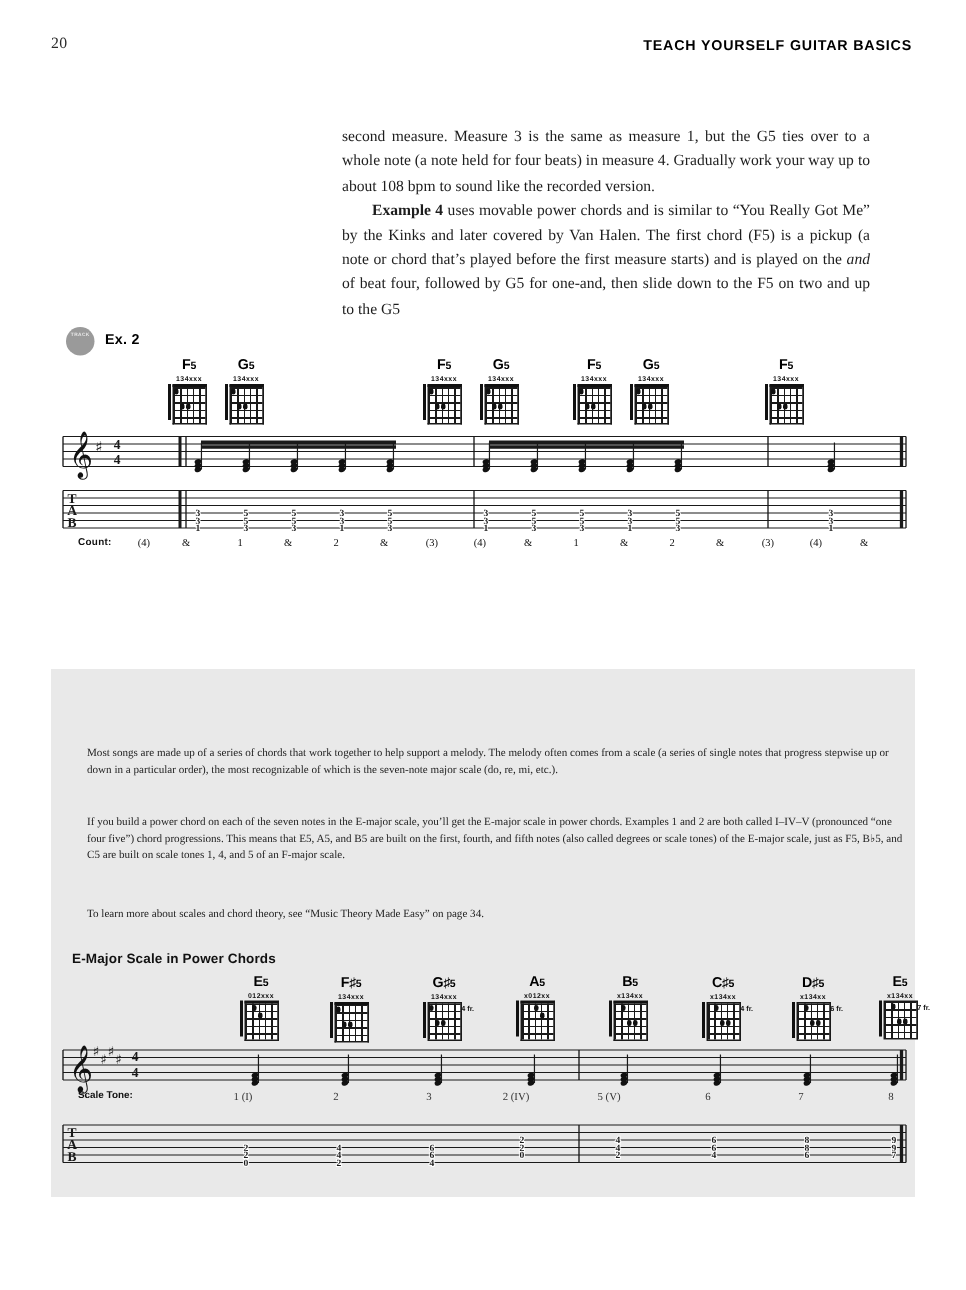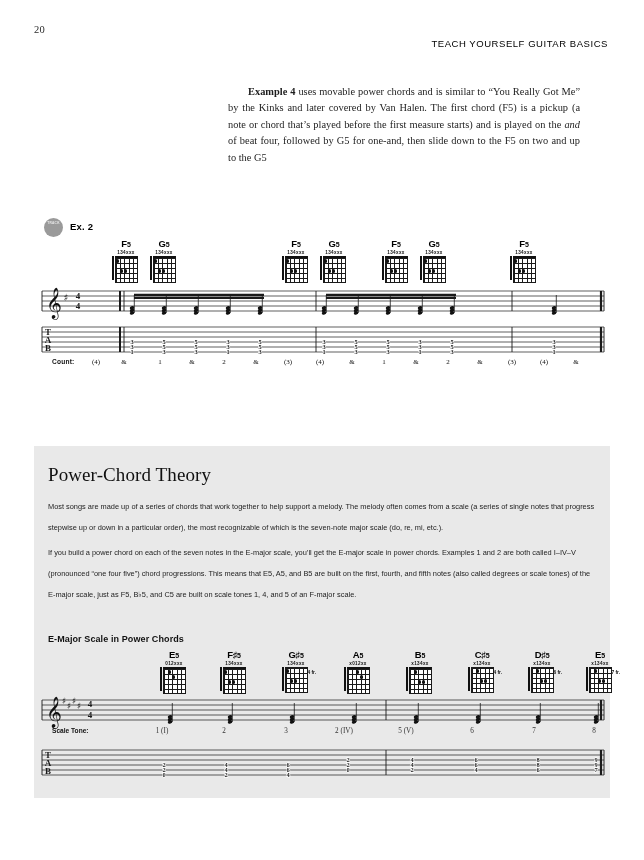--- a/index.html
+++ b/index.html
@@ -16,23 +16,23 @@
   
   .runhead{
     position:absolute;top:24px;left:0;right:0;height:16px;
   }
   .folio{
     position:absolute;left:34px;top:0;
     font-family:"Liberation Serif",serif;
     font-size:10.5px;color:#2b2b2b;letter-spacing:.2px;text-align:center;
   }
   .booktitle{
-    position:absolute;right:36px;top:14px;
+    position:absolute;right:36px;top:1px;
     font-family:"Liberation Sans",sans-serif;
-    font-weight:normal;font-size:9.5px;letter-spacing:.55px;color:#000;
+    font-weight:bold;font-size:9.5px;letter-spacing:.55px;color:#000;
   }
 
   
   .bodycopy{
     position:absolute;left:228px;top:84px;width:352px;
     font-family:"Liberation Serif",serif;
     font-size:10.4px;line-height:16.4px;
     color:#1d1d1d;text-align:justify;
   }
   .bodycopy p{margin:0;}
@@ -105,22 +105,22 @@
   .panel{
     position:absolute;left:34px;top:446px;width:576px;height:352px;
     background:#e9e9e9;
   }
   .panel h2{
     margin:0;position:absolute;left:14px;top:18px;
     font-family:"Liberation Serif",serif;
     font-size:19px;font-weight:normal;color:#111;letter-spacing:.1px;
   }
   .panel .ptext{
-    position:absolute;left:14px;width:548px;
-    font-size:7.4px;line-height:21px;color:#222;
+    position:absolute;left:24px;width:548px;
+    font-size:7.4px;line-height:11px;color:#222;font-family:Liberation Serif, serif;
   }
   .ptext.p1{top:50px;}
   .ptext.p2{top:96px;}
   .ptext.p3{top:157px;}
 
   .scaletitle{
     position:absolute;left:14px;top:188px;
     font-size:9px;font-weight:bold;color:#111;letter-spacing:.1px;
   }
   .scaleblock{position:absolute;left:0;top:190px;width:576px;height:160px;}
@@ -138,20 +138,21 @@
 <body>
 
 <div class="page">
 
   <div class="runhead">
     <div class="folio">20</div>
     <div class="booktitle">TEACH YOURSELF GUITAR BASICS</div>
   </div>
 
   <div class="bodycopy">
+    <p>second measure. Measure 3 is the same as measure 1, but the G5 ties over to a whole note (a note held for four beats) in measure 4. Gradually work your way up to about 108 bpm to sound like the recorded version.</p>
     <p class="indent"><b>Example 4</b><span> uses movable power chords and is similar to “You Really Got Me” by the Kinks and later covered by Van Halen. The first chord (F5) is a pickup (a note or chord that’s played before the first measure starts) and is played on the </span><i>and</i><span> of beat four, followed by G5 for one-and, then slide down to the F5 on two and up to the G5</span></p>
   </div>
 
   <div class="exblock">
 
     <div class="trackbadge">
       <span class="tw">TRACK</span>
       <span class="tn">25</span>
     </div>
     <div class="exlabel">Ex. 2</div>
@@ -297,23 +298,23 @@
         <span class="countitem" style="left: 372px;">&amp;</span>
         <span class="countitem" style="left: 404px;">2</span>
         <span class="countitem" style="left: 436px;">&amp;</span>
         <span class="countitem" style="left: 468px;">(3)</span>
         <span class="countitem" style="left: 500px;">(4)</span>
         <span class="countitem" style="left: 532px;">&amp;</span>
       </div>
   </div>
 
   <div class="panel">
-    <h2>Power-Chord Theory</h2>
     <div class="ptext p1">Most songs are made up of a series of chords that work together to help support a melody. The melody often comes from a scale (a series of single notes that progress stepwise up or down in a particular order), the most recognizable of which is the seven-note major scale (do, re, mi, etc.).</div>
     <div class="ptext p2">If you build a power chord on each of the seven notes in the E-major scale, you’ll get the E-major scale in power chords. Examples 1 and 2 are both called I–IV–V (pronounced “one four five”) chord progressions. This means that E5, A5, and B5 are built on the first, fourth, and fifth notes (also called degrees or scale tones) of the E-major scale, just as F5, B♭5, and C5 are built on scale tones 1, 4, and 5 of an F-major scale.</div>
+    <div class="ptext p3">To learn more about scales and chord theory, see “Music Theory Made Easy” on page 34.</div>
 
     <div class="scaletitle">E-Major Scale in Power Chords</div>
 
     <div class="scaleblock">
       <div class="chordrow" id="sc-chordrow" style="top:14px;">
           <div class="chord" style="left: 117px;"><div class="cname">E<sub>5</sub></div><div class="cfing">012xxx</div><div class="gridwrap"><div class="barre" style="top: 0px;"></div><div class="cgrid nut"><div class="dot" style="left: 4.4px; top: 1.4px;"></div><div class="dot" style="left: 8.4px; top: 6.4px;"></div></div></div></div>
           <div class="chord" style="left: 177px;"><div class="cname">F<span style="font-size:9px">♯</span><sub>5</sub></div><div class="cfing">134xxx</div><div class="gridwrap"><div class="barre" style="top: 0px;"></div><div class="cgrid nut"><div class="dot" style="left: 0.4px; top: 1.4px;"></div><div class="dot" style="left: 4.4px; top: 11.4px;"></div><div class="dot" style="left: 8.4px; top: 11.4px;"></div></div></div></div>
           <div class="chord" style="left: 239px;"><div class="cname">G<span style="font-size:9px">♯</span><sub>5</sub></div><div class="cfing">134xxx</div><div class="gridwrap"><div class="barre" style="top: 0px;"></div><div class="cgrid"><div class="dot" style="left: 0.4px; top: 1.4px;"></div><div class="dot" style="left: 4.4px; top: 11.4px;"></div><div class="dot" style="left: 8.4px; top: 11.4px;"></div></div><div class="frnote">4 fr.</div></div></div>
           <div class="chord" style="left: 301px;"><div class="cname">A<sub>5</sub></div><div class="cfing">x012xx</div><div class="gridwrap"><div class="barre" style="top: 0px;"></div><div class="cgrid nut"><div class="dot" style="left: 8.4px; top: 1.4px;"></div><div class="dot" style="left: 12.4px; top: 6.4px;"></div></div></div></div>
           <div class="chord" style="left: 363px;"><div class="cname">B<sub>5</sub></div><div class="cfing">x134xx</div><div class="gridwrap"><div class="barre" style="top: 0px;"></div><div class="cgrid nut"><div class="dot" style="left: 4.4px; top: 1.4px;"></div><div class="dot" style="left: 8.4px; top: 11.4px;"></div><div class="dot" style="left: 12.4px; top: 11.4px;"></div></div></div></div>

